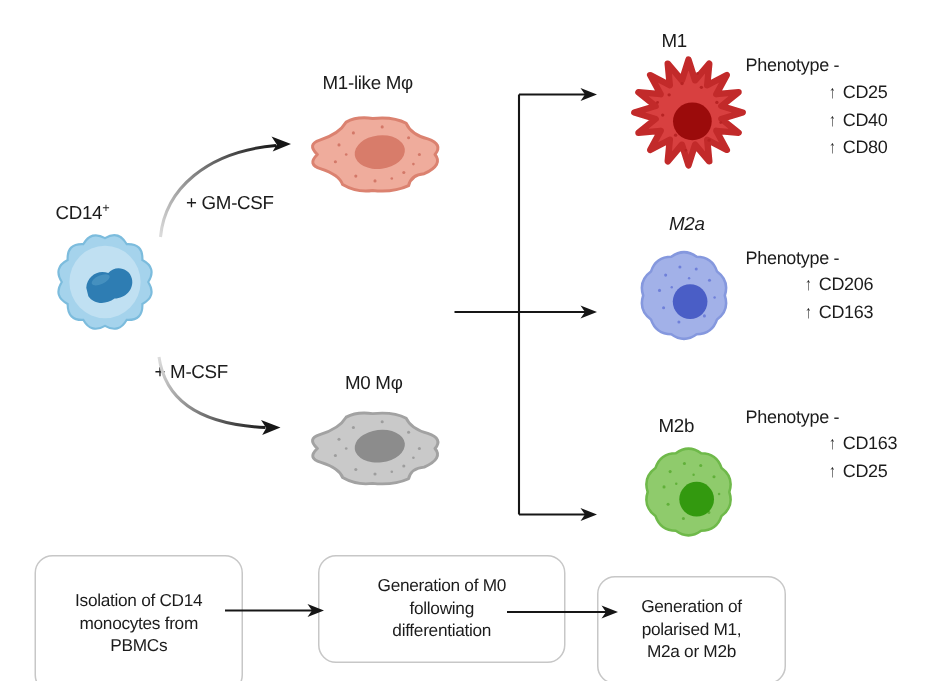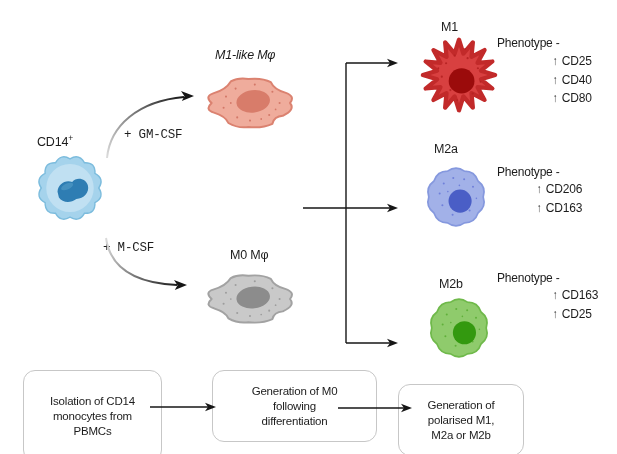--- a/index.html
+++ b/index.html
@@ -3,21 +3,21 @@
 <meta charset="utf-8">
 <style>
   html,body{margin:0;padding:0;background:#fff;}
   .stage{
     position:relative;width:617px;height:454px;background:#ffffff;
     font-family:"Liberation Sans",sans-serif;color:#1c1c1c;overflow:hidden;
     letter-spacing:-0.2px;
   }
   .abs{position:absolute;white-space:nowrap;}
   .cell-label{font-size:12.5px;}
-  .factor-label{font-size:12.5px;font-family:Liberation Mono, monospace;}
+  .factor-label{font-size:12.5px;}
   .phen-title{font-size:12px;}
   .marker-list{position:absolute;}
   .marker-row{font-size:12px;line-height:18.5px;display:flex;gap:4px;}
   .up-glyph{display:inline-block;transform:scaleX(.75);}
   sup{font-size:8.5px;letter-spacing:0;}
   .cell-svg{position:absolute;}
   .wbox{
     position:absolute;box-sizing:border-box;border:1.5px solid #c7c7c7;
     border-radius:12px;background:#fff;display:flex;flex-direction:column;
     align-items:center;justify-content:center;text-align:center;
@@ -35,21 +35,21 @@
   <svg class="cell-svg" style="left:34px;top:150px;" width="72" height="76" viewBox="0 0 100 104" preserveAspectRatio="none">
     <path stroke-width="2" d="M 90,52 Q 98.3 64.9 84.6 72 Q 85.4 87.4 70 86.6 Q 62.7 99.3 50 92 Q 37.3 99.3 30 86.6 Q 15.4 87.4 15.4 72 Q 1.7 64.9 10 52 Q 1.7 39.1 15.4 32 Q 14.6 16.6 30 17.4 Q 37.3 4.7 50 12 Q 62.7 4.7 70 17.4 Q 85.4 16.6 84.6 32 Q 98.3 39.1 90 52 Z" fill="#a5d3ec" stroke="#7cbcdd"></path>
     <circle cx="50" cy="52" r="33" fill="#c0e0f2"></circle>
     <path transform="rotate(-14 54 56)" d="M 33,52 C 36,42 48,38 56,44 C 64,38 76,44 76,54 C 76,64 66,70 56,68 C 46,72 36,68 33,60 Z" fill="#2e7db3"></path>
     <ellipse cx="46" cy="50" rx="9" ry="4" transform="rotate(-24 46 50)" opacity="0.35" fill="#6fb4d8"></ellipse>
   </svg>
 
   <div class="abs factor-label" style="left:124px;top:128px;">+ GM-CSF</div>
   <div class="abs factor-label" style="left:103px;top:241px;">+ M-CSF</div>
 
-  <div class="abs cell-label" style="left:215px;top:48px;font-style:italic;">M1-like Mφ</div>
+  <div class="abs cell-label" style="left:215px;top:48px;">M1-like Mφ</div>
   <svg class="cell-svg" style="left:202px;top:71px;" width="96" height="64" viewBox="0 0 120 80" preserveAspectRatio="none">
     <path stroke-width="2.5" stroke-linejoin="round" d="M 110,40 Q 117 48.5 101 56 Q 90 56.8 88 66 Q 75.3 71.9 58 70 Q 44.7 71.9 33 65 Q 30 56.8 15 52 Q 3 48.5 12 40 Q 3 31.5 14 28 Q 30 23.2 36 13 Q 44.7 8.1 58 10 Q 75.3 8.1 86 14 Q 90 23.2 104 27 Q 117 31.5 110 40 Z" fill="#efac9c" stroke="#db8270"></path>
     <g opacity="0.85" fill="#cf7060">
       <circle cx="30" cy="32" r="1.3"></circle>
         <circle cx="42" cy="22" r="1.3"></circle>
         <circle cx="66" cy="17" r="1.3"></circle>
       <circle cx="88" cy="26" r="1.3"></circle>
         <circle cx="97" cy="40" r="1.3"></circle>
         <circle cx="84" cy="55" r="1.3"></circle>
       <circle cx="44" cy="58" r="1.3"></circle>
@@ -94,21 +94,21 @@
         <circle cx="40" cy="68" r="1.3"></circle>
       <circle cx="30" cy="52" r="1.3"></circle>
         <circle cx="57" cy="19" r="1.1"></circle>
         <circle cx="75" cy="58" r="1.1"></circle>
       <circle cx="26" cy="42" r="1.1"></circle>
         <circle cx="48" cy="80" r="1.1"></circle>
     </g>
     <circle cx="53" cy="57" r="15" fill="#9b0b0b"></circle>
   </svg>
 
-  <div class="abs cell-label" style="left:434px;top:142px;">M2a</div>
+  <div class="abs cell-label" style="left:446px;top:142px;font-style:italic;">M2a</div>
   <svg class="cell-svg" style="left:422px;top:163px;" width="68" height="68" viewBox="0 0 100 100" preserveAspectRatio="none">
     <path stroke-width="2.5" stroke-linejoin="round" d="M 90,50 Q 94.7 64.5 82.4 73.5 Q 77.6 88 62.4 88 Q 50 97 37.6 88 Q 22.4 88 17.6 73.5 Q 5.3 64.5 10 50 Q 5.3 35.5 17.6 26.5 Q 22.4 12 37.6 12 Q 50 3 62.4 12 Q 77.6 12 82.4 26.5 Q 94.7 35.5 90 50 Z" fill="#a2b1e8" stroke="#8598de"></path>
     <g opacity="0.9" fill="#6a7bd8">
       <circle cx="32" cy="30" r="1.5"></circle>
         <circle cx="46" cy="22" r="1.5"></circle>
         <circle cx="62" cy="24" r="1.5"></circle>
       <circle cx="75" cy="35" r="1.5"></circle>
         <circle cx="26" cy="45" r="1.5"></circle>
         <circle cx="30" cy="62" r="1.5"></circle>
       <circle cx="45" cy="76" r="1.5"></circle>

